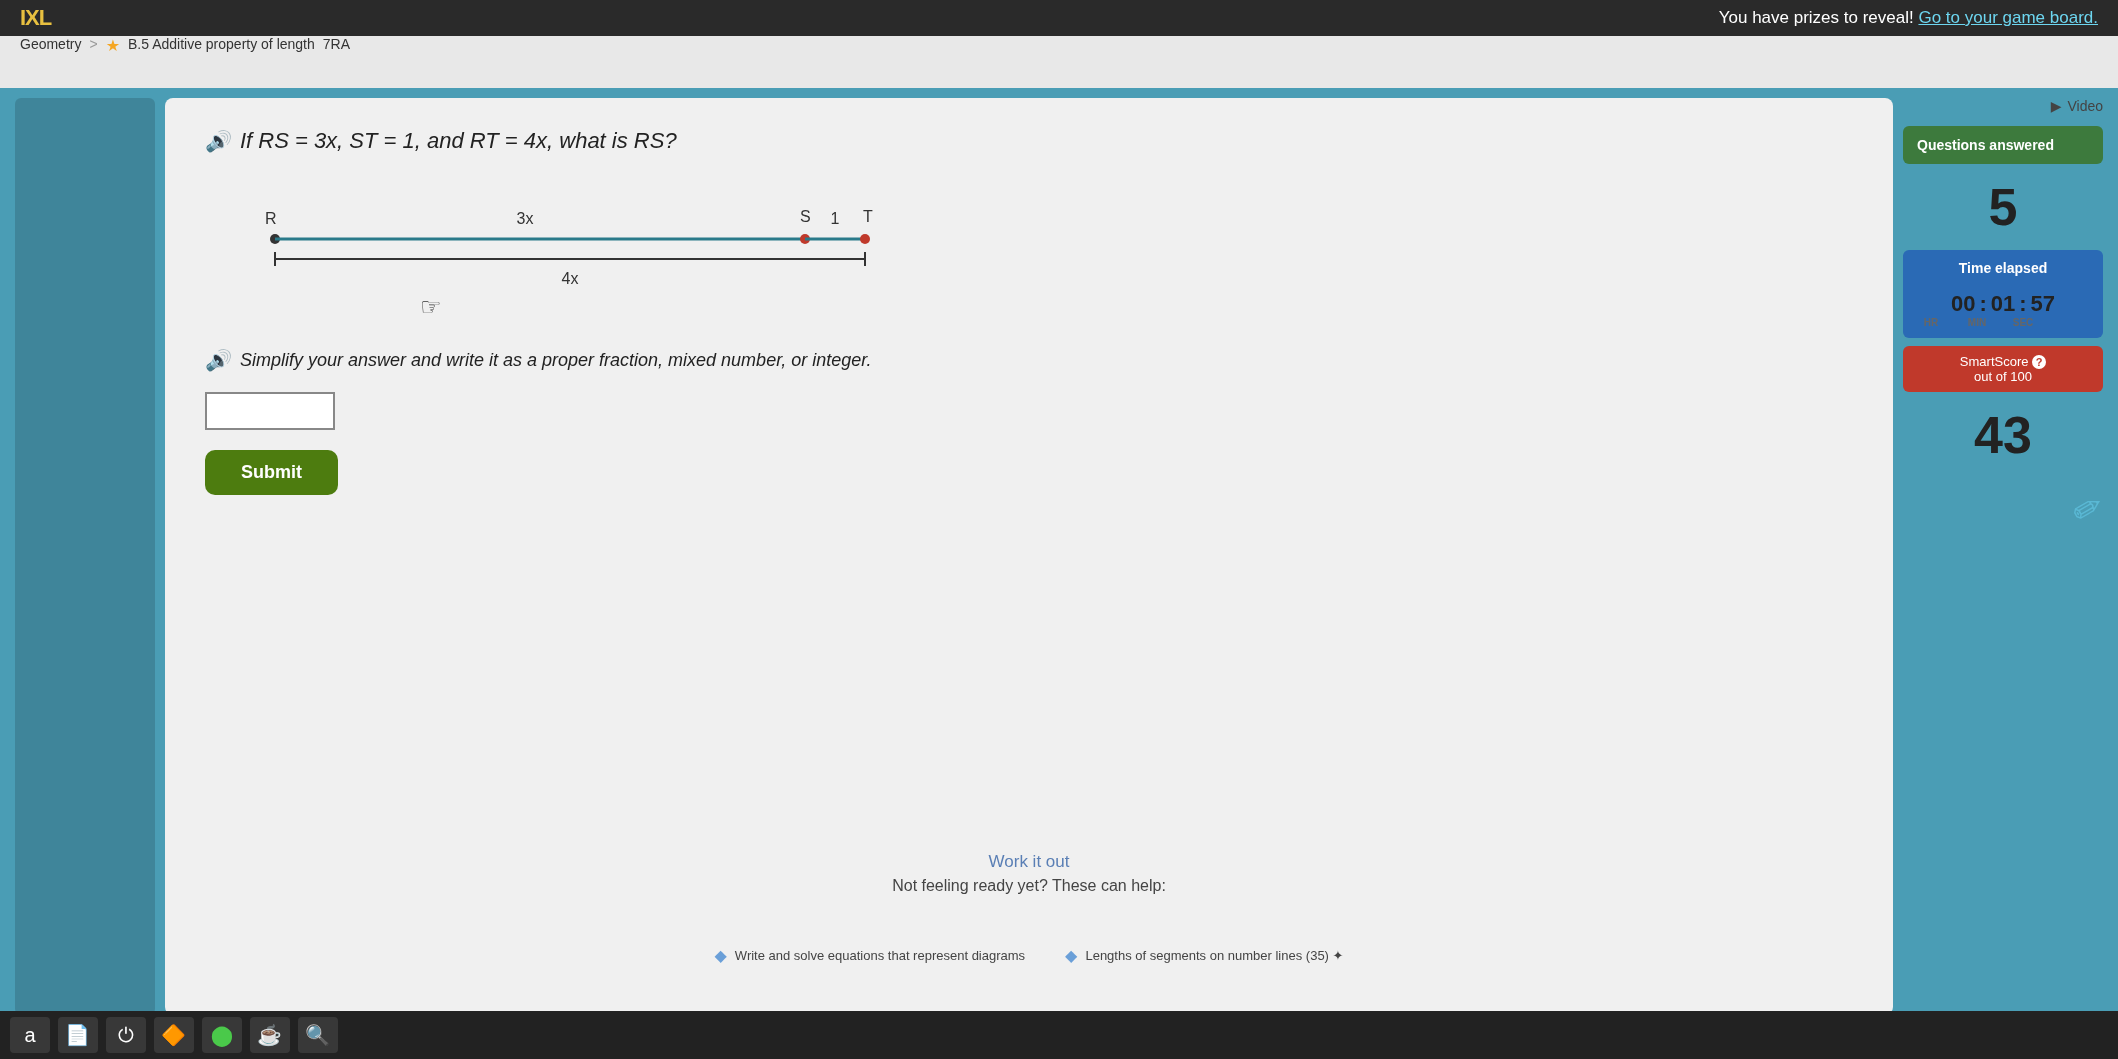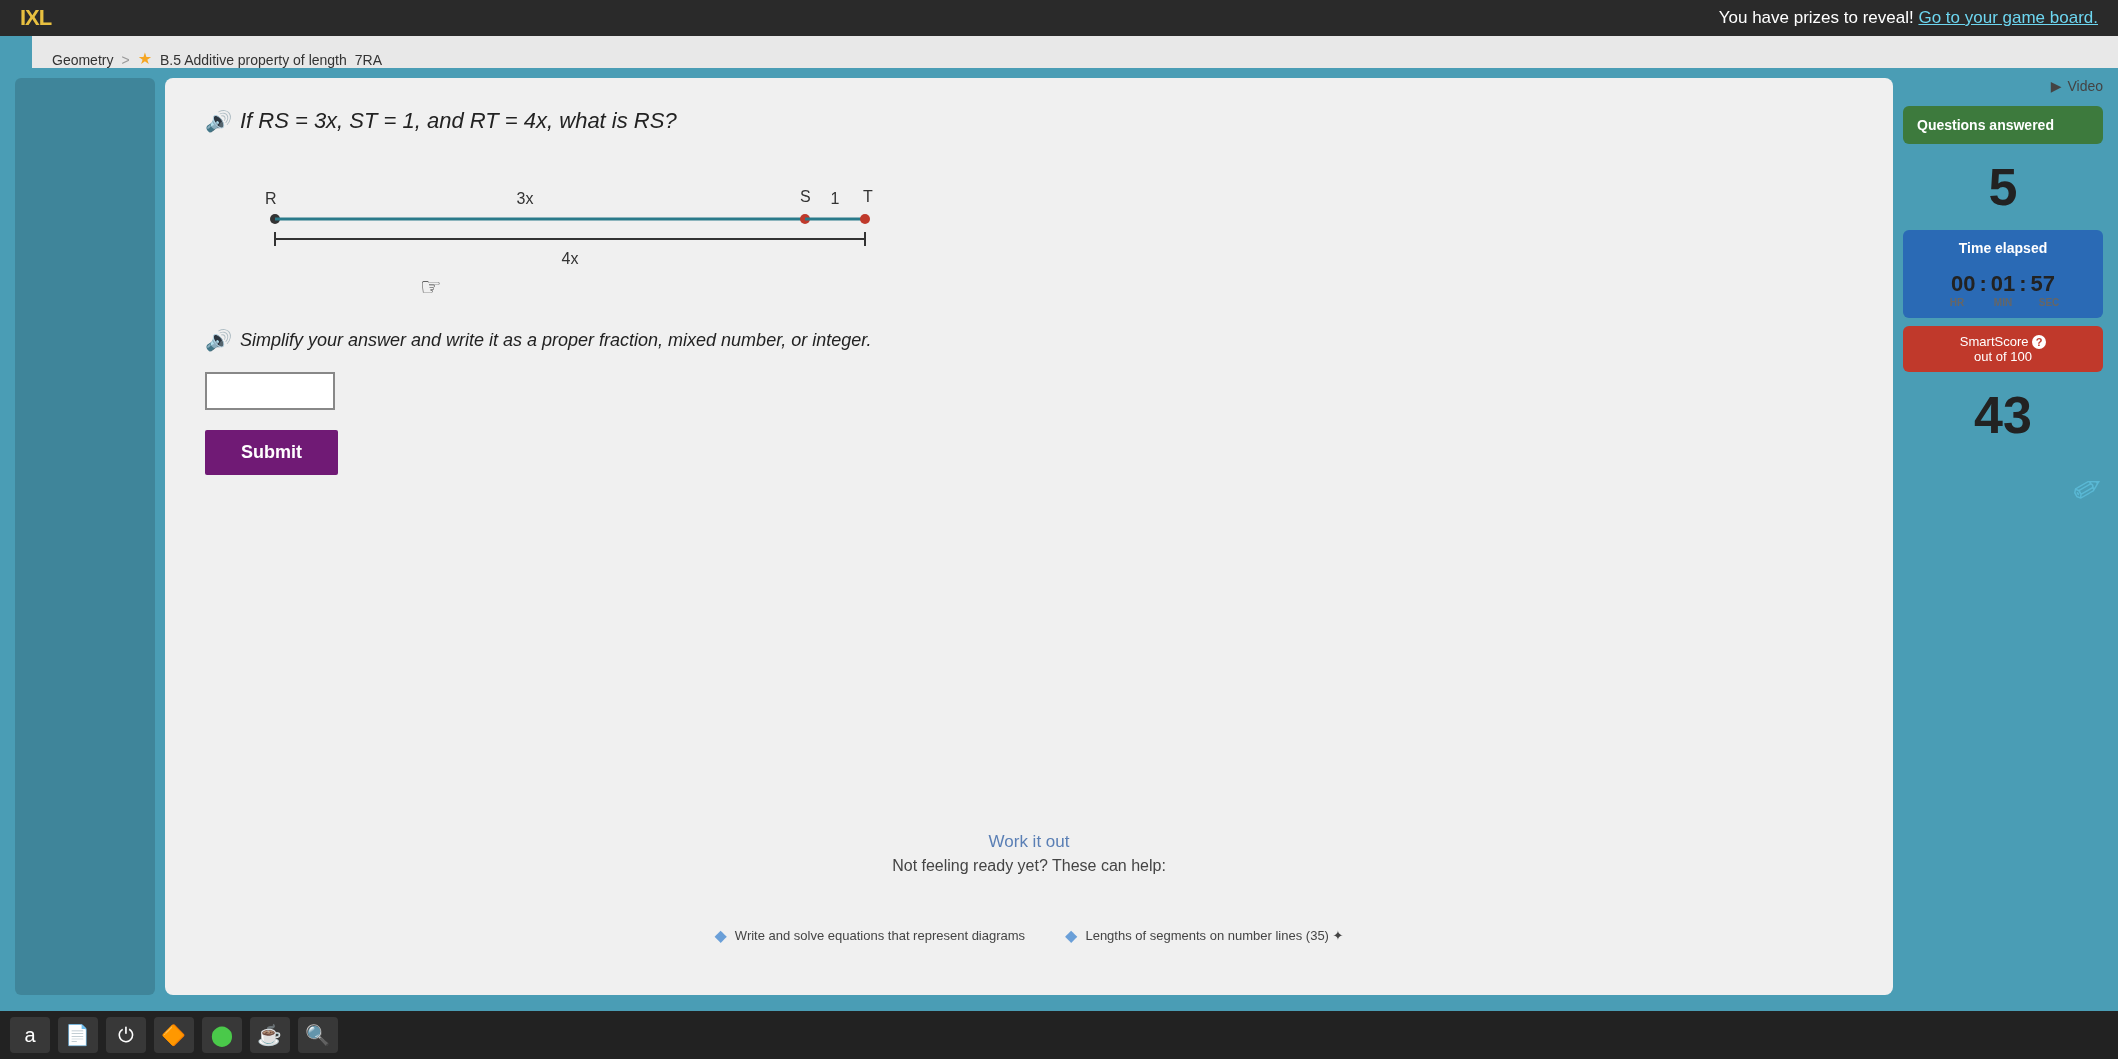--- a/index.html
+++ b/index.html
@@ -40,28 +40,27 @@
       font-size: 17px;
     }
     .prize-banner a {
       color: #6dd6f0;
       text-decoration: underline;
     }
 
     
     .breadcrumb-bar {
       background: #e8e8e8;
-      height: 32px;
-      display: flex;
-      align-items: flex-end;
+      height: 52px;
+      display: flex;
+      align-items: flex-start;
       padding: 0 20px;
       gap: 8px;
       font-size: 14px;
       color: #333;
-      margin-left: 32px;
     }
     .breadcrumb-bar .star-icon { color: #f5a623; font-size: 16px; }
     .breadcrumb-bar .sep { color: #999; }
 
     
     .main-area {
       display: flex;
       height: calc(1059px - 36px - 38px - 48px);
       padding: 10px 15px;
       gap: 10px;
@@ -134,24 +133,24 @@
       border: 2px solid #888;
       background: #fff;
       font-size: 16px;
       padding: 4px 8px;
       margin-bottom: 20px;
       display: block;
     }
 
     
     .submit-btn {
-      background: #701a75;
+      background: #4d7c0f;
       color: #fff;
       border: none;
-      border-radius: 2px;
+      border-radius: 10px;
       padding: 12px 36px;
       font-size: 18px;
       font-weight: bold;
       cursor: pointer;
     }
 
     
     .work-it-out {
       position: absolute;
       bottom: 120px;
@@ -234,21 +233,20 @@
       display: flex;
       justify-content: center;
       gap: 4px;
       margin-top: 15px;
       font-size: 22px;
       font-weight: bold;
       color: #222;
     }
     .time-labels {
       display: flex;
-      justify-content: center;
       gap: 4px;
       font-size: 10px;
       color: #666;
     }
     .time-labels span { width: 28px; text-align: center; }
     .smartscore-box {
       background: #c0392b;
       color: #fff;
       border-radius: 6px;
       padding: 8px 0;

